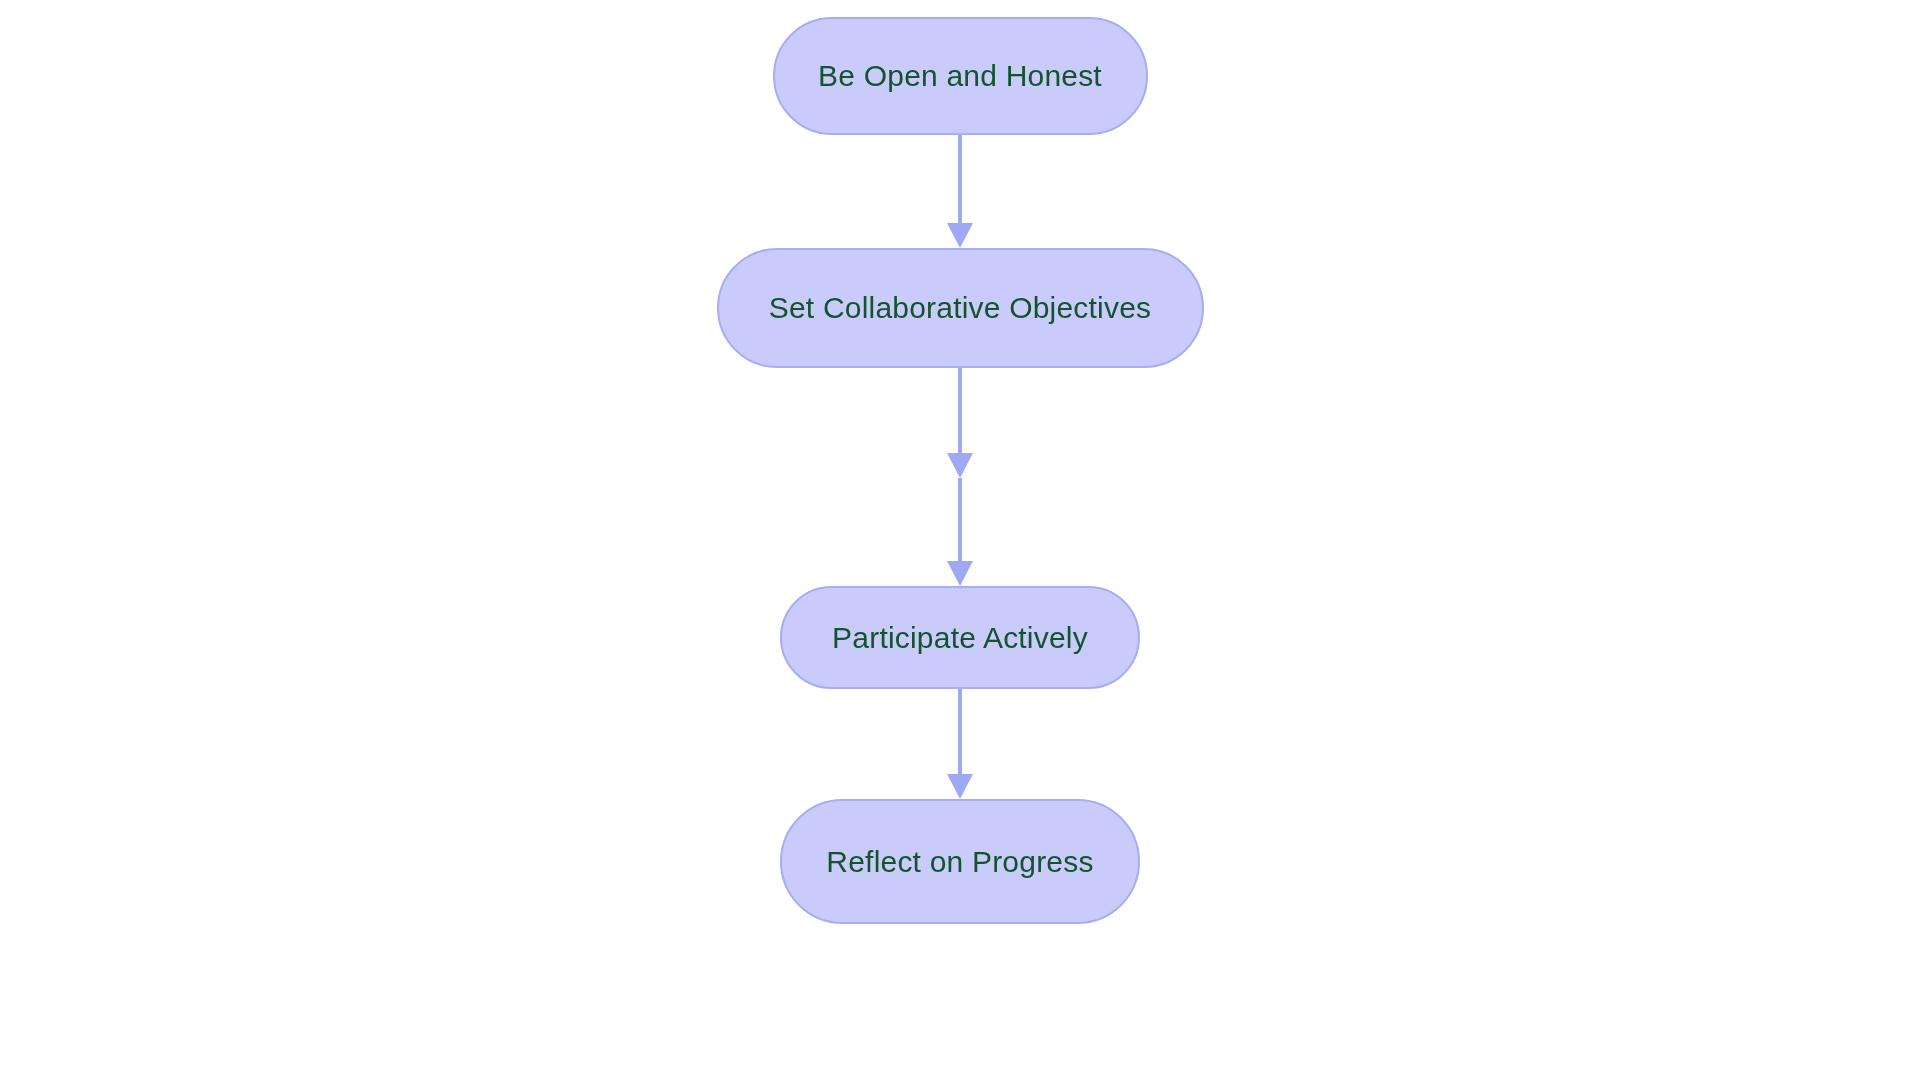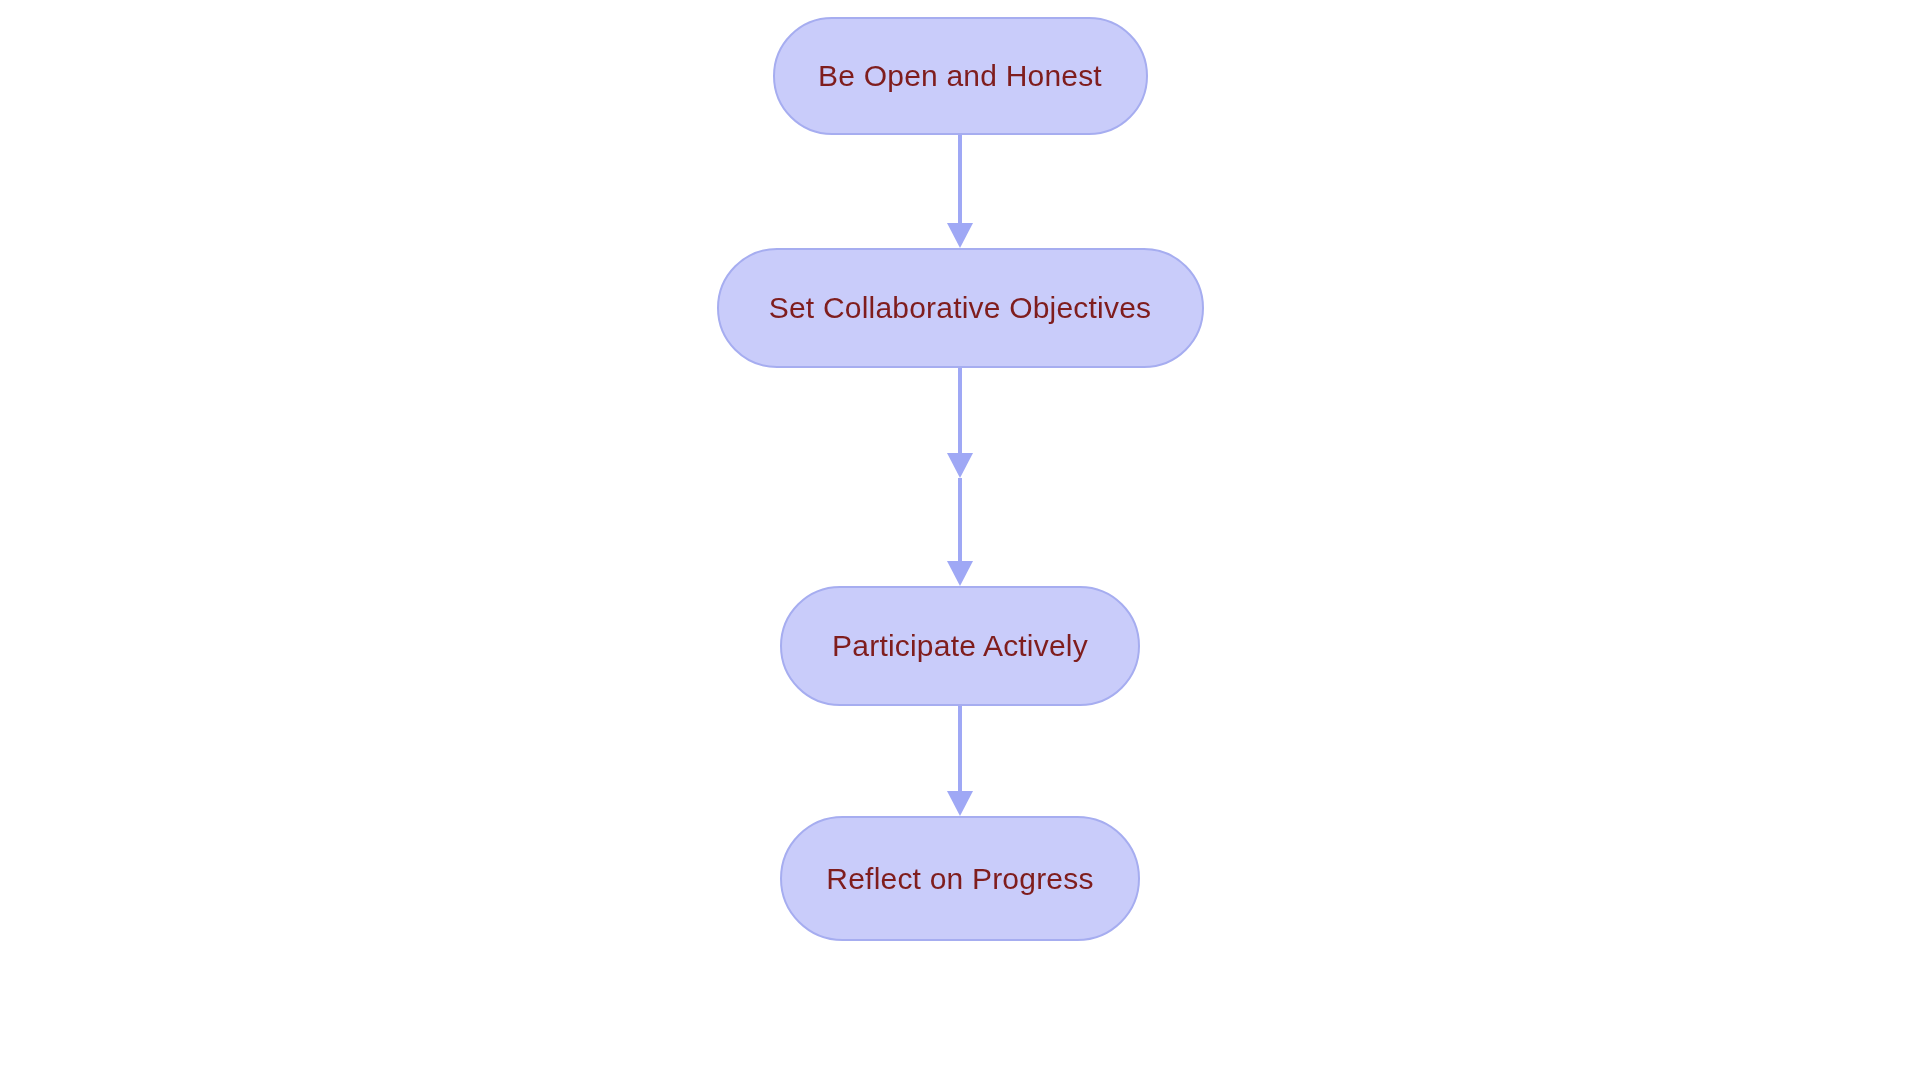--- a/index.html
+++ b/index.html
@@ -36,38 +36,38 @@
   
   .node {
     position: relative;
     box-sizing: border-box;
     display: flex;
     align-items: center;
     justify-content: center;
     background: #c9ccfa;
     border: 2px solid #a6adf0;
     border-radius: 999px;
-    color: #7f1d1d;
+    color: #14532d;
     font-weight: 400;
     letter-spacing: 0.2px;
     white-space: nowrap;
     user-select: none;
   }
 
   .node-label {
     display: block;
     line-height: 1;
     padding: 0 4px;
   }
 
   
   .node-1 { width: 375px; height: 118px; font-size: 30px; margin-top: 17px; }
   .node-2 { width: 487px; height: 120px; font-size: 30px; }
   .node-3 { width: 330px; height: 122px; font-size: 30px; }
-  .node-4 { width: 360px; height: 120px; font-size: 30px; text-align: right; }
+  .node-4 { width: 360px; height: 103px; font-size: 30px; text-align: right; }
   .node-5 { width: 360px; height: 125px; font-size: 30px; }
 
   
   .connector {
     position: relative;
     width: 40px;
     display: flex;
     flex-direction: column;
     align-items: center;
     justify-content: flex-start;

